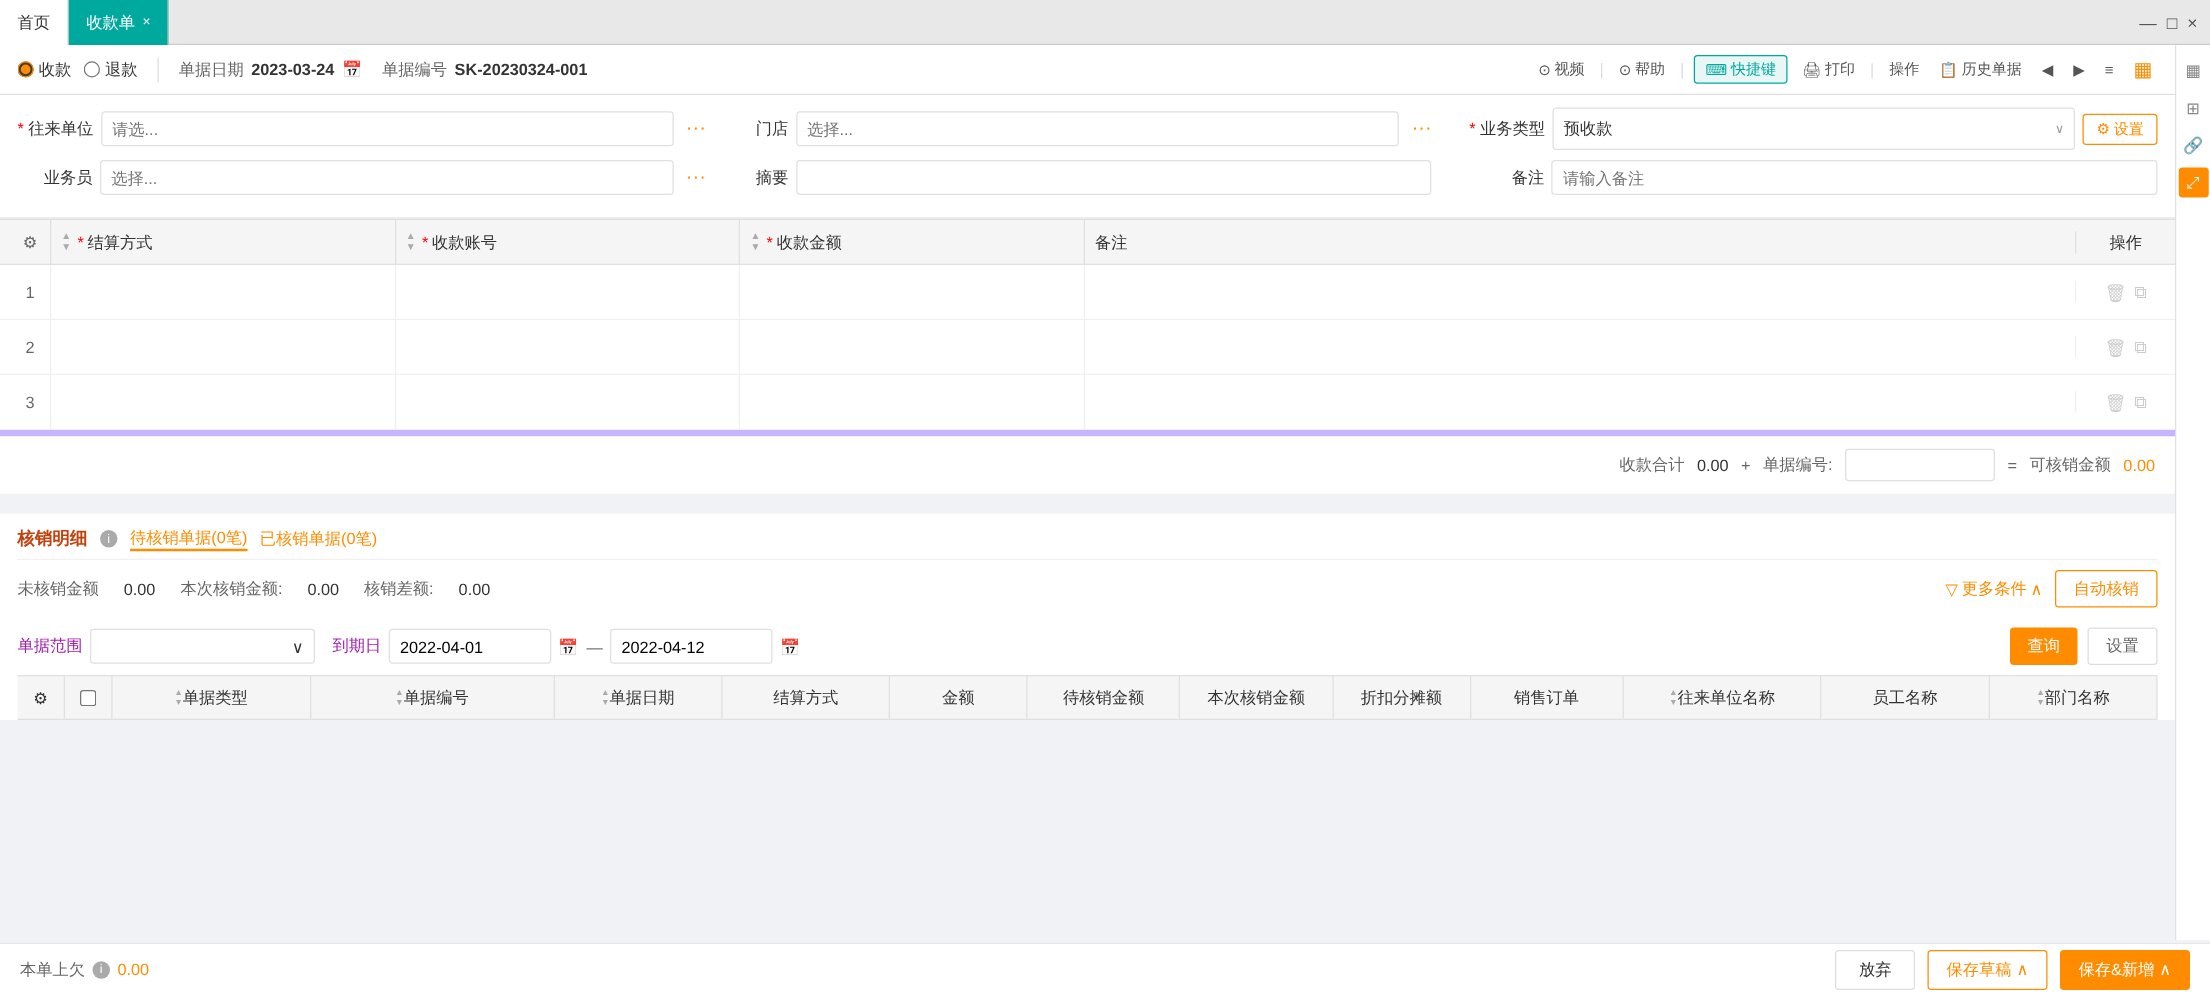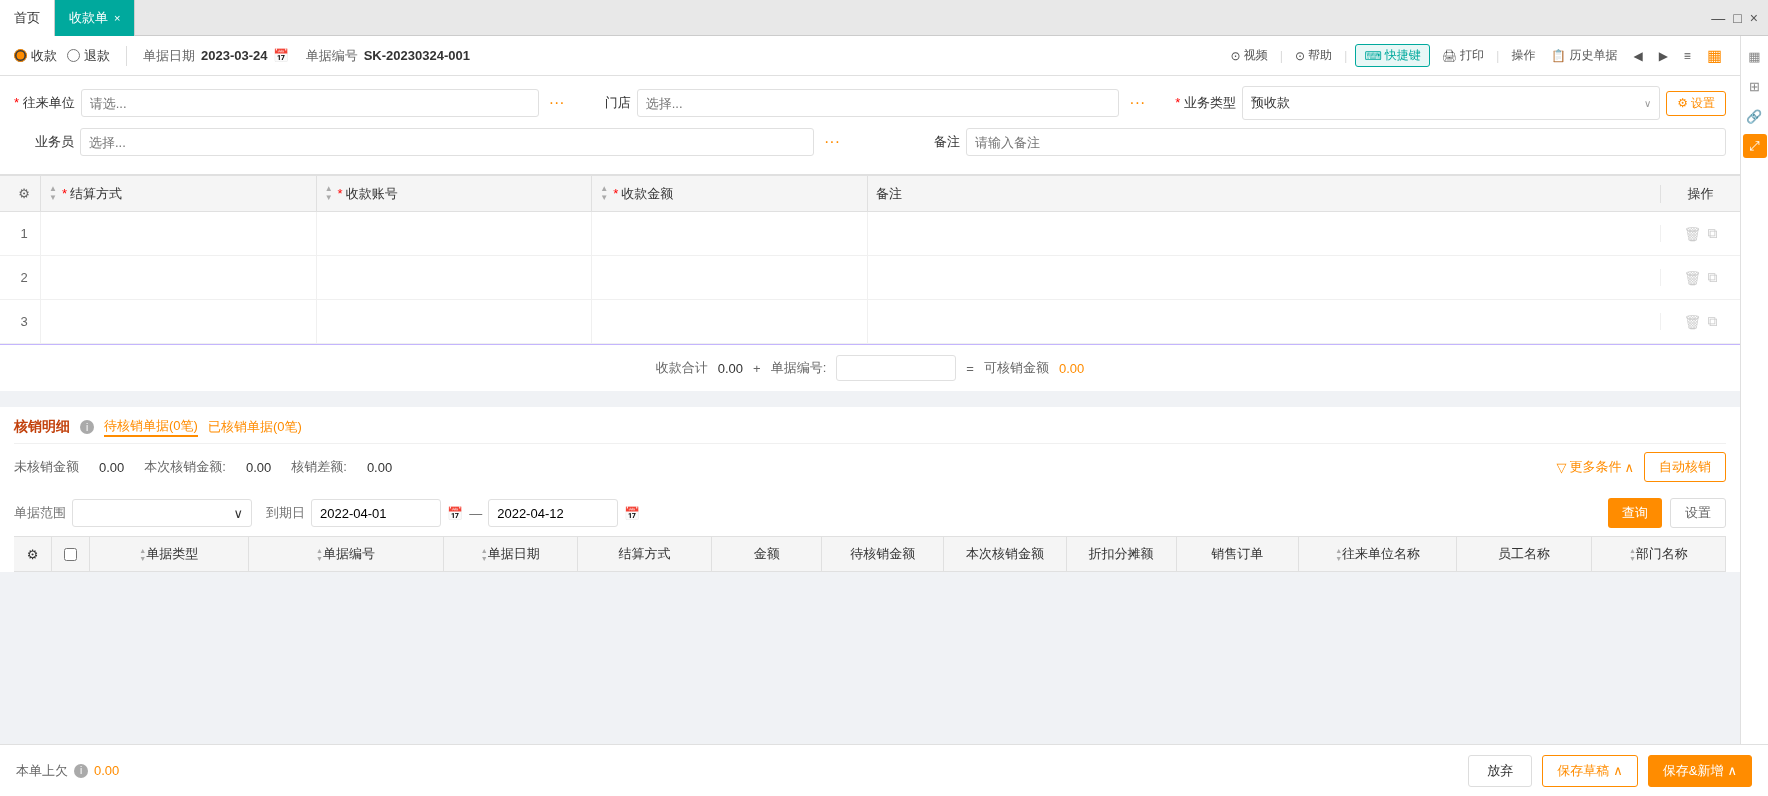--- a/index.html
+++ b/index.html
@@ -49,41 +49,41 @@
     .th-ops { width: 80px; display: flex; align-items: center; justify-content: center; font-size: 13px; border-left: 1px solid #e0e0e0; }
 
     .table-row { display: flex; align-items: center; border-bottom: 1px solid #f0f0f0; height: 44px; padding: 0 0 0 8px; }
     .td-num { width: 32px; display: flex; align-items: center; justify-content: center; color: #666; font-size: 13px; }
     .td { flex: 1; padding: 0 8px; height: 100%; display: flex; align-items: center; border-left: 1px solid #f0f0f0; }
     .td input { width: 100%; height: 28px; border: 1px solid transparent; outline: none; font-size: 13px; background: transparent; }
     .td-remark { flex: 3; }
     .td-ops { width: 80px; display: flex; align-items: center; justify-content: center; gap: 6px; border-left: 1px solid #f0f0f0; }
     .op-icon { color: #ccc; cursor: pointer; font-size: 14px; }
 
-    .table-footer { background: #fff; display: flex; align-items: center; justify-content: center; padding: 10px 16px; gap: 10px; border-top: 1px solid #c4b5fd; }
+    .table-footer { background: #fff; display: flex; align-items: center; justify-content: flex-end; padding: 10px 16px; gap: 10px; border-top: 5px solid #c4b5fd; }
     .footer-label { color: #666; font-size: 13px; }
     .footer-val { color: #333; font-size: 13px; font-weight: 500; }
     .footer-orange { color: #ff8c00; font-size: 13px; font-weight: 500; }
     .footer-input { width: 120px; height: 26px; border: 1px solid #e0e0e0; border-radius: 3px; padding: 0 6px; font-size: 13px; }
 
     
     .verify-section { background: #fff; margin-top: 8px; padding: 0 14px 0 14px; }
     .verify-title-row { display: flex; align-items: center; gap: 10px; padding: 10px 0 6px; border-bottom: 1px solid #f0f0f0; }
     .verify-title { font-size: 14px; font-weight: 600; color: #c2410c; }
     .verify-tab { color: #ff8c00; cursor: pointer; font-size: 13px; }
     .verify-tab.active-tab { border-bottom: 2px solid #ff8c00; }
     .info-icon { width: 14px; height: 14px; border-radius: 50%; background: #aaa; color: #fff; font-size: 10px; display: inline-flex; align-items: center; justify-content: center; cursor: pointer; }
 
     .verify-stats { display: flex; align-items: center; gap: 20px; padding: 8px 0; font-size: 13px; }
     .verify-stat { color: #666; }
     .verify-stat-val { color: #333; font-weight: 500; }
 
     .verify-filter { display: flex; align-items: center; gap: 14px; padding: 8px 0; }
     .filter-field { display: flex; align-items: center; gap: 6px; }
-    .filter-label { color: #737373; font-size: 13px; white-space: nowrap; }
+    .filter-label { color: #a21caf; font-size: 13px; white-space: nowrap; }
     .filter-select { width: 180px; height: 28px; border: 1px solid #e0e0e0; border-radius: 3px; padding: 0 8px; font-size: 13px; display: flex; align-items: center; justify-content: space-between; cursor: pointer; background: #fff; }
     .filter-input { width: 130px; height: 28px; border: 1px solid #e0e0e0; border-radius: 3px; padding: 0 8px; font-size: 13px; }
     .filter-sep { color: #666; }
     .filter-more { color: #ff8c00; cursor: pointer; font-size: 13px; display: flex; align-items: center; gap: 3px; margin-left: auto; }
     .btn-query { background: #ff8c00; color: #fff; border: none; border-radius: 3px; padding: 5px 14px; cursor: pointer; font-size: 13px; }
     .btn-auto { background: #fff; border: 1px solid #ff8c00; color: #ff8c00; border-radius: 3px; padding: 5px 14px; cursor: pointer; font-size: 13px; }
     .btn-set { background: #fff; border: 1px solid #ddd; color: #666; border-radius: 3px; padding: 5px 14px; cursor: pointer; font-size: 13px; }
 
     
     .detail-table-header { display: flex; align-items: center; background: #f5f5f5; border-top: 1px solid #e0e0e0; border-bottom: 1px solid #e0e0e0; height: 36px; font-size: 13px; }
@@ -99,21 +99,21 @@
     .dth-verify-amt { flex: 0.9; }
     .dth-discount { flex: 0.8; }
     .dth-order { flex: 0.9; }
     .dth-partner { flex: 1.2; }
     .dth-staff { flex: 1; }
     .dth-dept { flex: 1; }
     .dth-sort { display: flex; flex-direction: column; gap: 1px; }
     .dth-sort span { font-size: 7px; color: #aaa; line-height: 1; }
 
     
-    .bottom-bar { position: fixed; bottom: 0; left: 0; right: 0; height: 52px; background: #fff; border-top: 1px solid #e0e0e0; display: flex; align-items: center; padding: 0 16px; }
+    .bottom-bar { position: fixed; bottom: 0; left: 0; right: 0; height: 42px; background: #fff; border-top: 1px solid #e0e0e0; display: flex; align-items: center; padding: 0 16px; }
     .bottom-left { display: flex; align-items: center; gap: 6px; font-size: 13px; color: #666; }
     .bottom-right { margin-left: auto; display: flex; align-items: flex-end; gap: 10px; }
     .btn-abandon { background: #fff; border: 1px solid #ddd; color: #333; border-radius: 3px; padding: 6px 18px; cursor: pointer; font-size: 13px; }
     .btn-save-draft { background: #fff; border: 1px solid #ff8c00; color: #ff8c00; border-radius: 3px; padding: 6px 14px; cursor: pointer; font-size: 13px; display: flex; align-items: center; gap: 4px; }
     .btn-save-new { background: #ff8c00; border: 1px solid #ff8c00; color: #fff; border-radius: 3px; padding: 6px 14px; cursor: pointer; font-size: 13px; display: flex; align-items: center; gap: 4px; }
 
     
     .right-sidebar { position: fixed; right: 0; top: 36px; bottom: 44px; width: 28px; display: flex; flex-direction: column; align-items: center; background: #fff; border-left: 1px solid #e0e0e0; padding-top: 8px; gap: 6px; }
     .sidebar-icon { width: 24px; height: 24px; display: flex; align-items: center; justify-content: center; cursor: pointer; color: #888; font-size: 13px; }
     .sidebar-icon.active { background: #ff8c00; color: #fff; border-radius: 3px; }
@@ -230,20 +230,24 @@
         </button>
       </div>
     </div>
     <div class="form-row">
       <div class="form-field">
         <span class="form-label">业务员</span>
         <input class="form-input" type="text" placeholder="选择..." style="">
         <span class="form-more">···</span>
       </div>
       <div style="width:30px"></div>
+      <div class="form-field">
+        <span class="form-label" style="min-width:36px">摘要</span>
+        <input class="form-input" type="text" style="">
+      </div>
       <div style="width:30px"></div>
       <div class="form-field">
         <span class="form-label">备注</span>
         <input class="form-input" type="text" placeholder="请输入备注" style="">
       </div>
     </div>
   </div>
 
   <div class="table-container">
     <div class="table-header">

